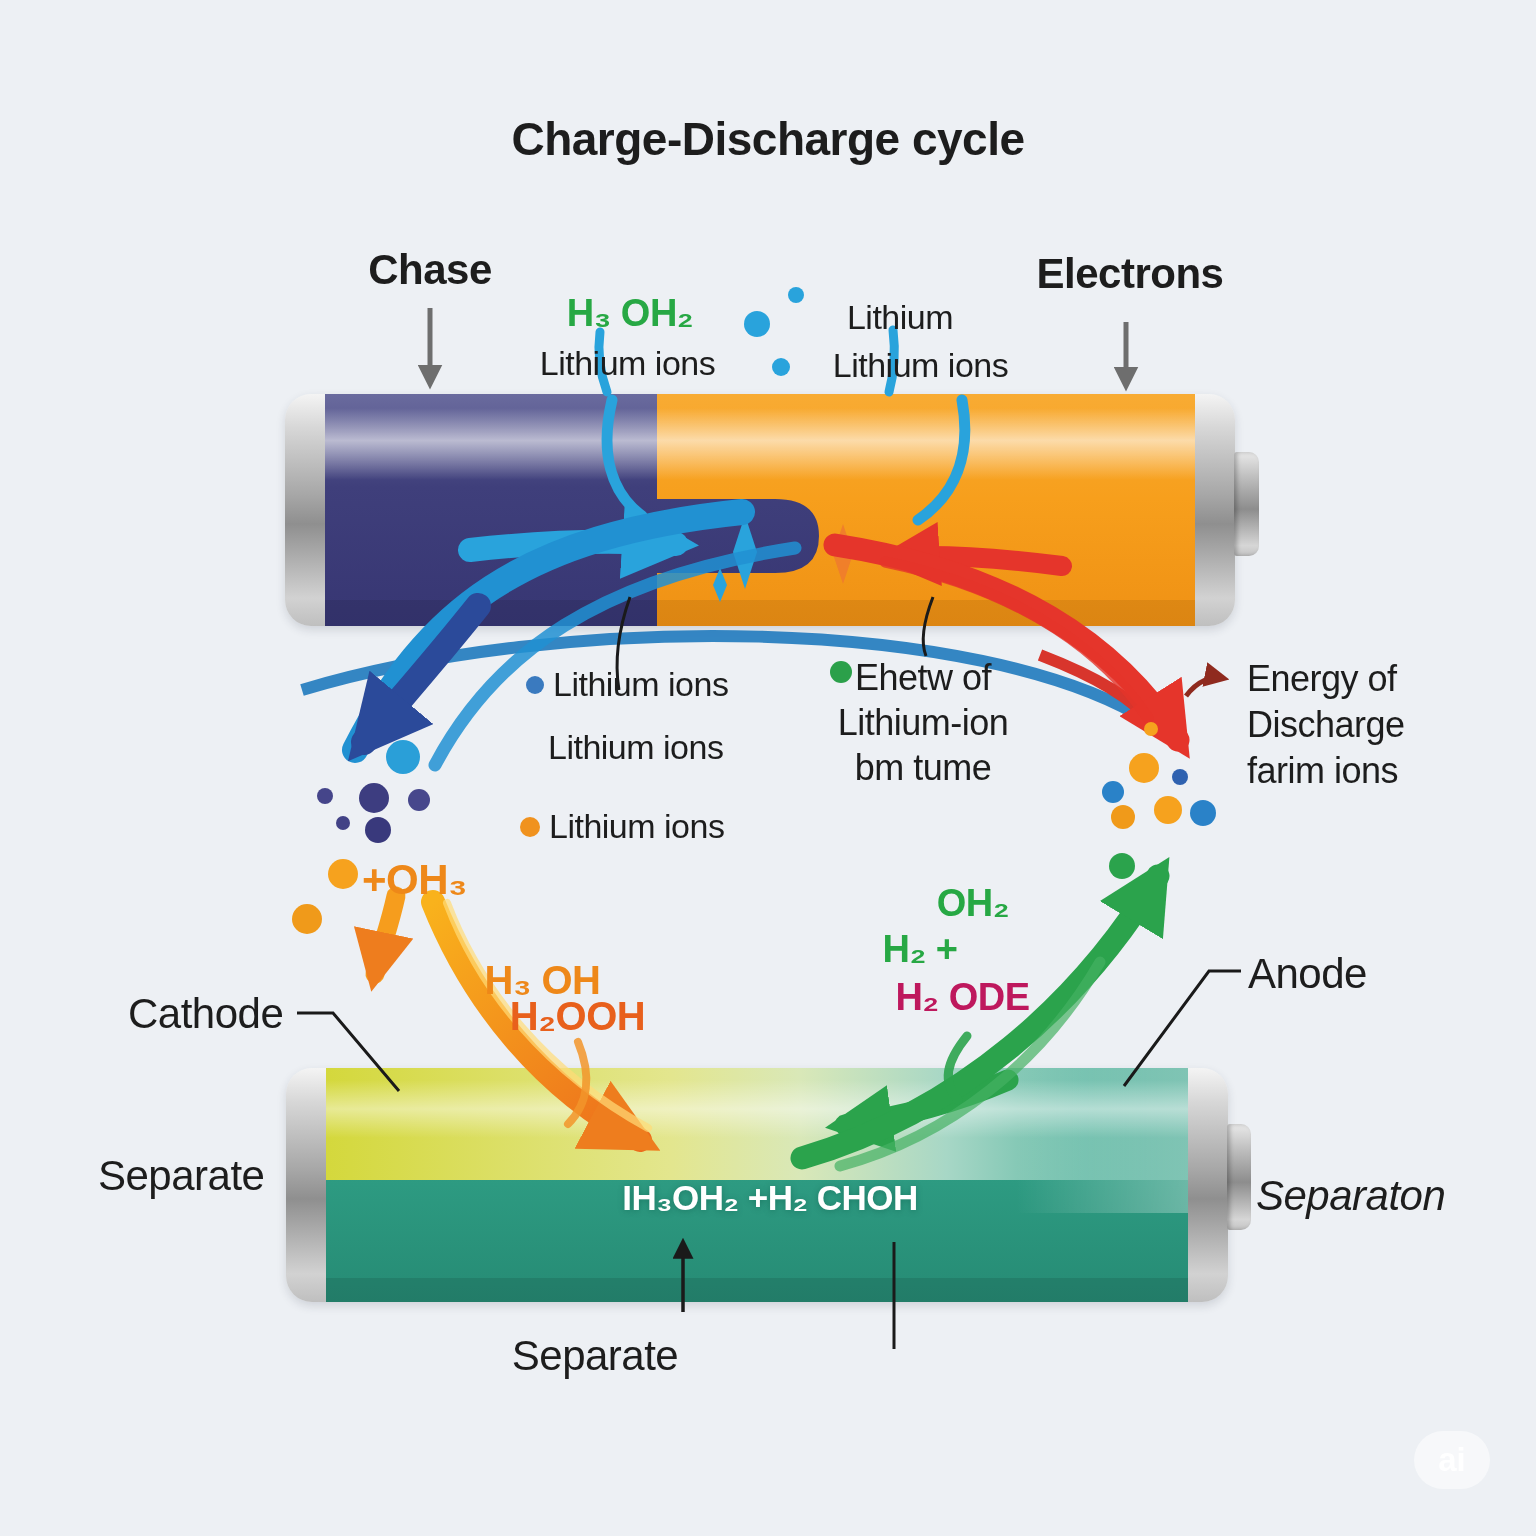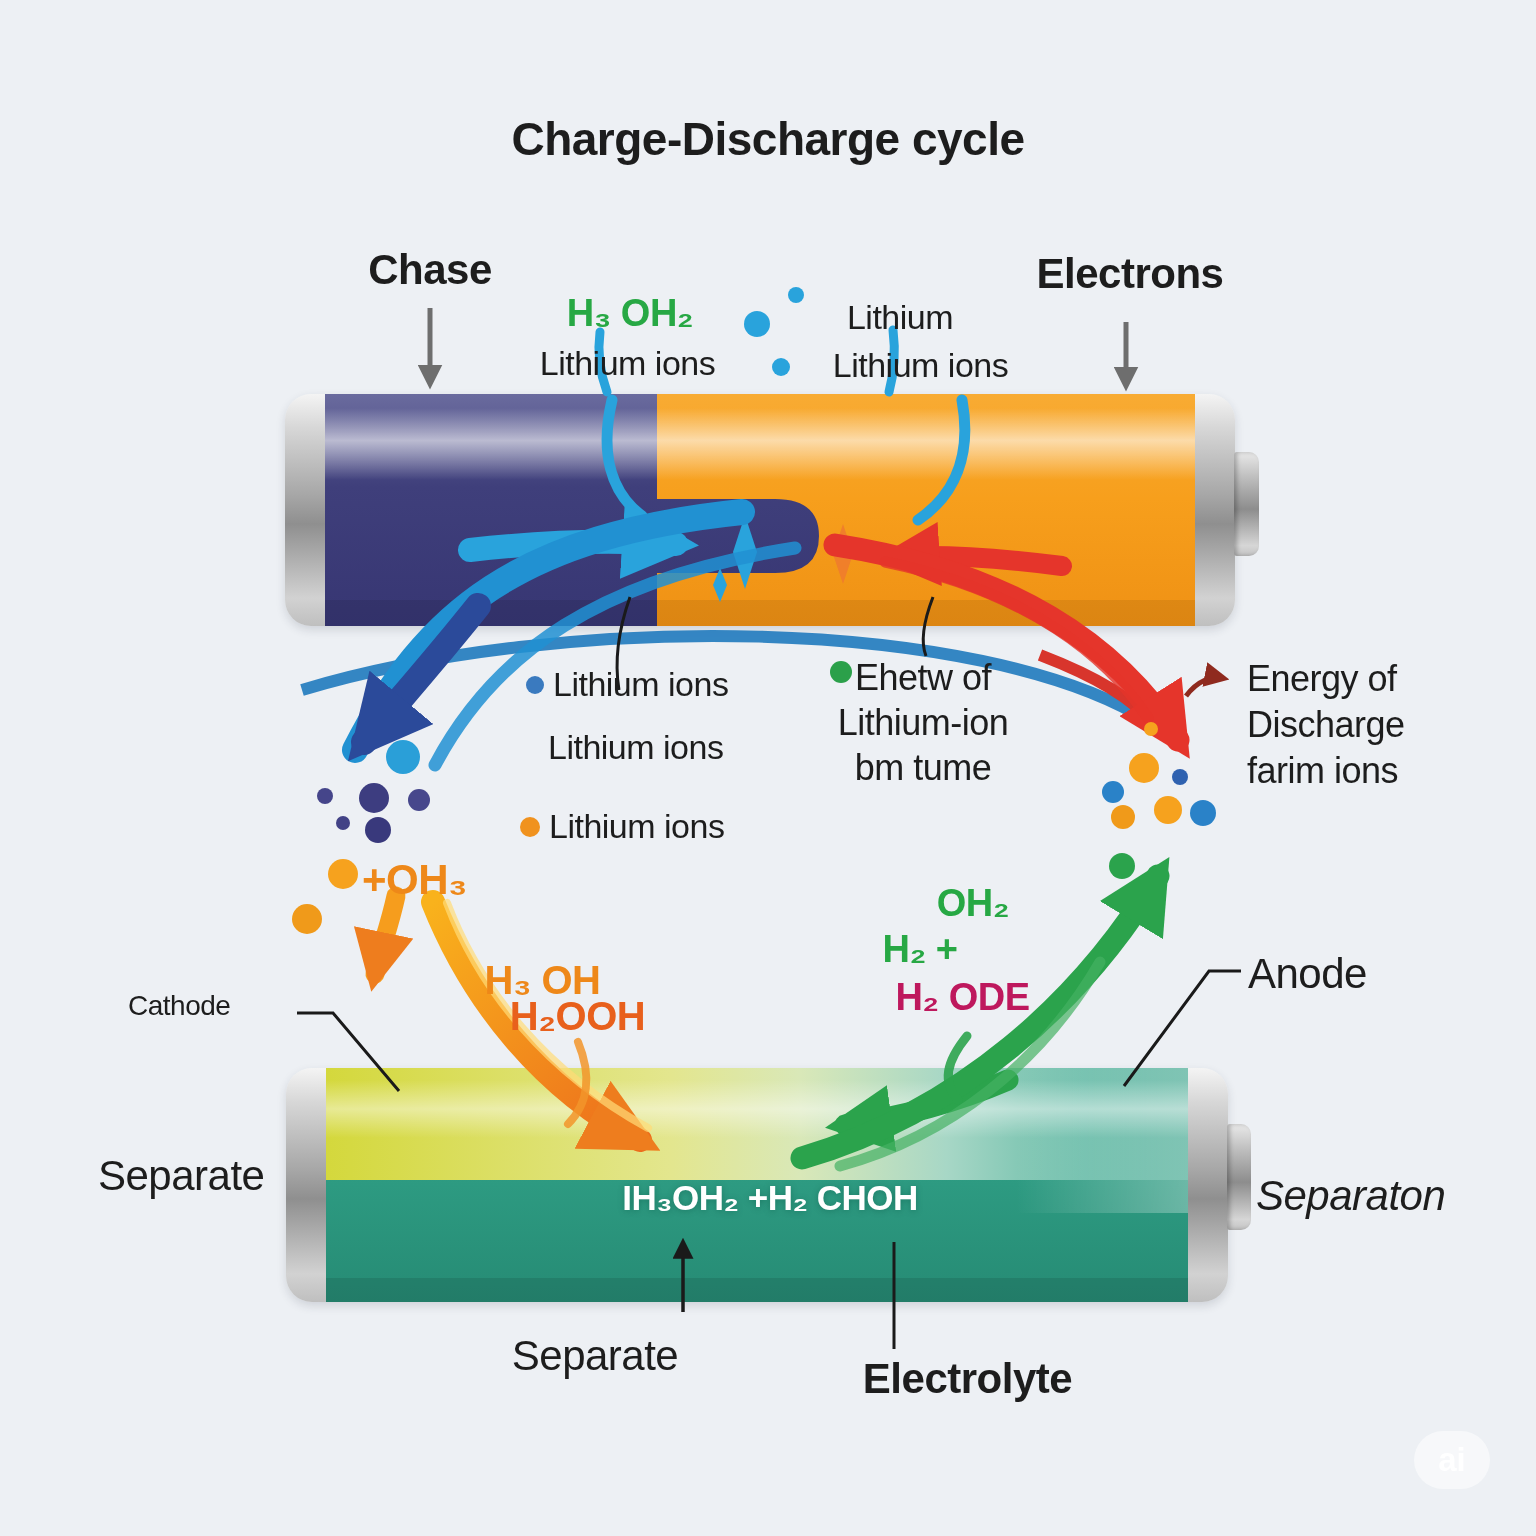--- a/index.html
+++ b/index.html
@@ -234,23 +234,22 @@
     <div>farim ions</div>
   </div>
 
   <div class="lbl b" style="left:362px;top:856px;font-size:42px;color:#ee8819;">+OH₃</div>
   <div class="lbl b c" style="left:470px;top:938px;width:145px;font-size:40px;color:#ee8819;margin-top:20px;">H₃ OH</div>
   <div class="lbl b c" style="left:485px;top:994px;width:185px;font-size:40px;color:#e8601c;">H₂OOH</div>
   <div class="lbl b c" style="left:913px;top:882px;width:120px;font-size:38px;color:#27a844;">OH₂</div>
   <div class="lbl b c" style="left:860px;top:928px;width:120px;font-size:38px;color:#27a844;">H₂ +</div>
   <div class="lbl b c" style="left:880px;top:976px;width:165px;font-size:38px;color:#be185d;">H₂ ODE</div>
 
-  <div class="lbl" style="left:128px;top:990px;font-size:28px;">Cathode</div>
+  <div class="lbl" style="left:128px;top:990px;font-size:42px;">Cathode</div>
   <div class="lbl" style="left:1248px;top:950px;font-size:42px;">Anode</div>
   <div class="lbl" style="left:98px;top:1152px;font-size:42px;">Separate</div>
   <div class="lbl" style="left:1256px;top:1172px;font-size:42px;font-style:italic;">Separaton</div>
   <div class="lbl b c white-formula" style="left:570px;top:1178px;width:400px;font-size:35px;">IH₃OH₂ +H₂ CHOH</div>
   <div class="lbl c" style="left:495px;top:1332px;width:200px;font-size:42px;">Separate</div>
-  <div class="lbl b c" style="left:845px;top:1355px;width:245px;font-size:42px;">Electrolyte</div>
 
   <div class="wm">ai</div>
 
 </div>
 
 </body></html>

